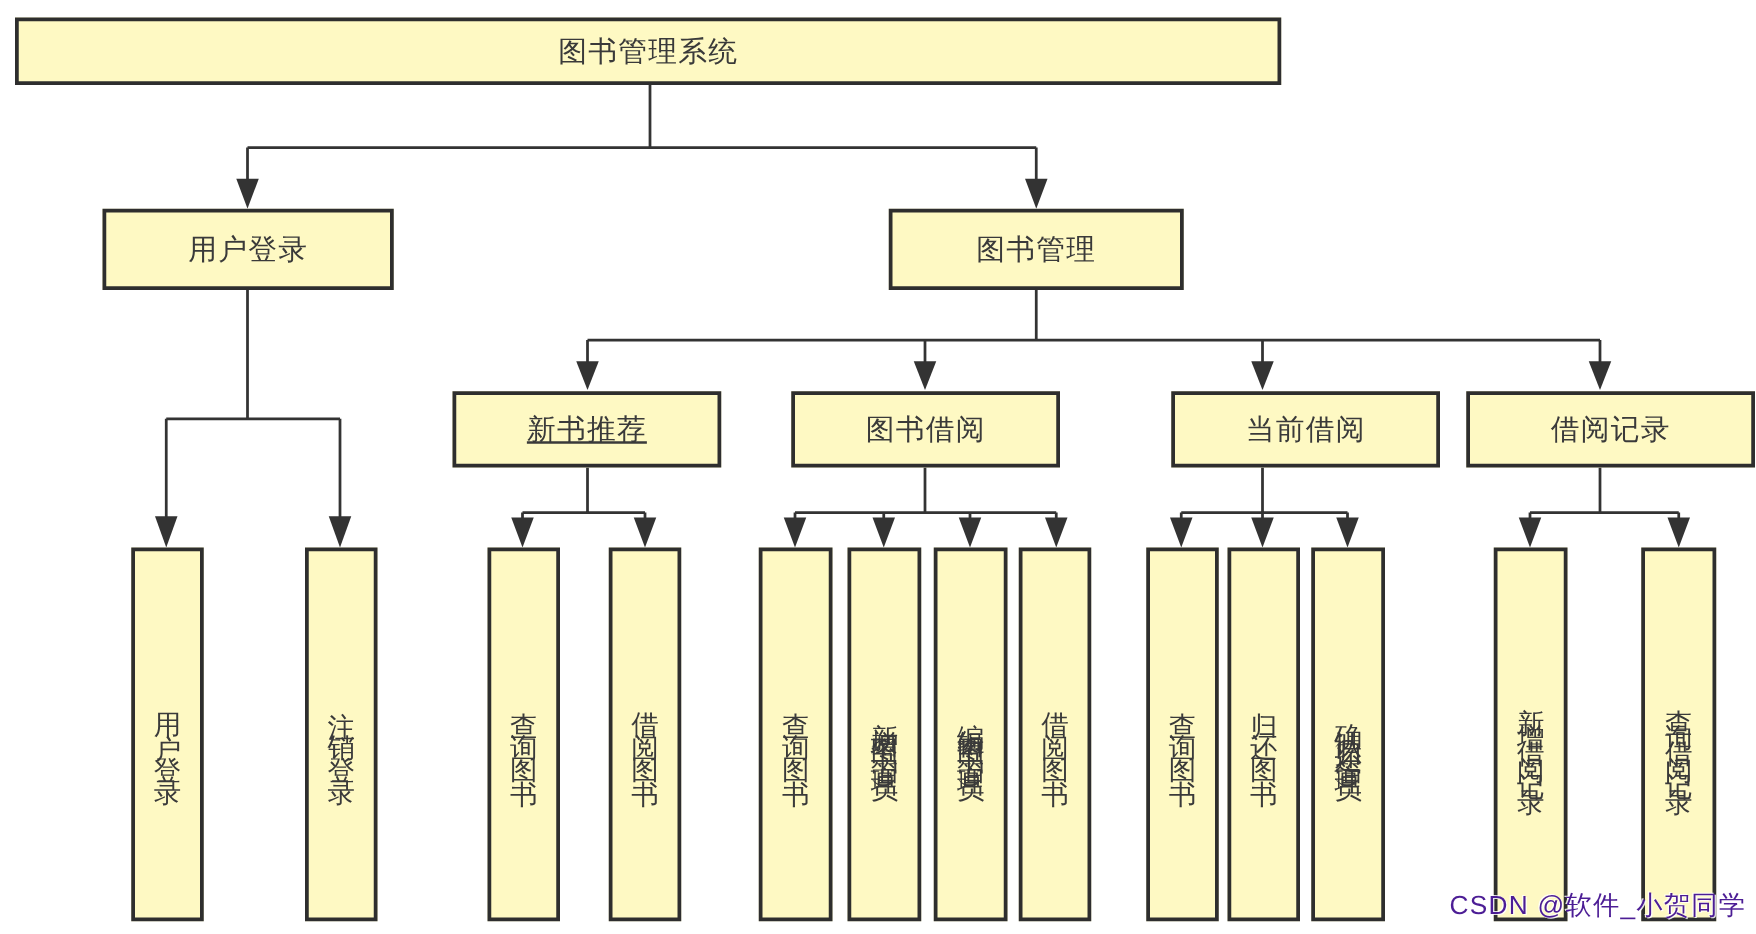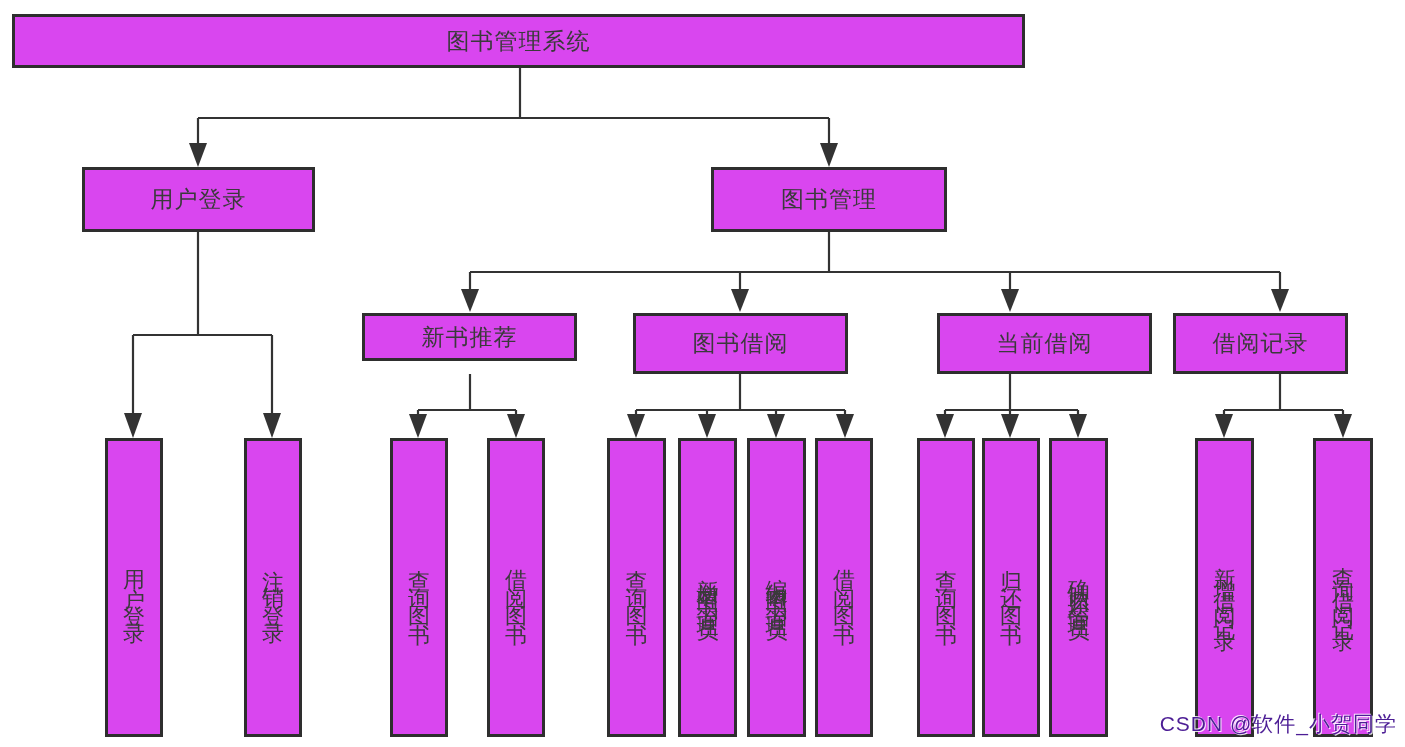--- a/index.html
+++ b/index.html
@@ -4,21 +4,21 @@
 <style>
   html,body{margin:0;padding:0;background:#ffffff;}
   .canvas{
     position:relative;width:1405px;height:747px;background:#ffffff;
     font-family:"Liberation Sans",sans-serif;overflow:hidden;
   }
   .connectors{position:absolute;left:0;top:0;width:1405px;height:747px;z-index:1;}
   .connectors path{stroke:#333333;stroke-width:2.2;fill:none;}
   .connectors polygon{fill:#333333;stroke:none;}
   .node{
-    position:absolute;z-index:2;background:#d946ef;border:3px solid #2e2e2e;
+    position:absolute;z-index:2;background:#fef9c3;border:3px solid #2e2e2e;
     display:flex;align-items:center;justify-content:center;
     color:#3a3a3a;box-sizing:border-box;
   }
   .hnode{font-size:23px;letter-spacing:1px;font-weight:500;}
   .leaf{font-size:22px;}
   .vtext{
     writing-mode:vertical-rl;text-orientation:mixed;
     letter-spacing:18px;line-height:1;
   }
   .vtext.med{letter-spacing:13px;}
@@ -26,24 +26,24 @@
   .watermark{
     position:absolute;z-index:3;right:8px;top:710px;
     font-size:21px;color:#4c1d95;letter-spacing:1px;
     text-shadow:1px 1px 0 rgba(255,255,255,.85),-1px -1px 0 rgba(255,255,255,.85);
     white-space:nowrap;
   }
   
   .n-root{left:12px;top:14px;width:1013px;height:54px;}
   .n-user-login{left:82px;top:167px;width:233px;height:65px;}
   .n-book-mgmt{left:711px;top:167px;width:236px;height:65px;}
-  .n-new-books{left:362px;top:313px;width:215px;height:48px;}
+  .n-new-books{left:362px;top:313px;width:215px;height:61px;text-decoration:underline;}
   .n-book-borrow{left:633px;top:313px;width:215px;height:61px;}
   .n-current-borrow{left:937px;top:313px;width:215px;height:61px;}
-  .n-borrow-records{left:1173px;top:313px;width:175px;height:61px;}
+  .n-borrow-records{left:1173px;top:313px;width:231px;height:61px;}
   .lf{top:438px;width:58px;height:299px;}
   .l-login-user{left:105px;}
   .l-login-logout{left:244px;}
   .l-nb-query{left:390px;}
   .l-nb-borrow{left:487px;}
   .l-bb-query{left:607px;width:59px;}
   .l-bb-add{left:678px;width:59px;}
   .l-bb-edit{left:747px;width:59px;}
   .l-bb-borrow{left:815px;}
   .l-cb-query{left:917px;}

